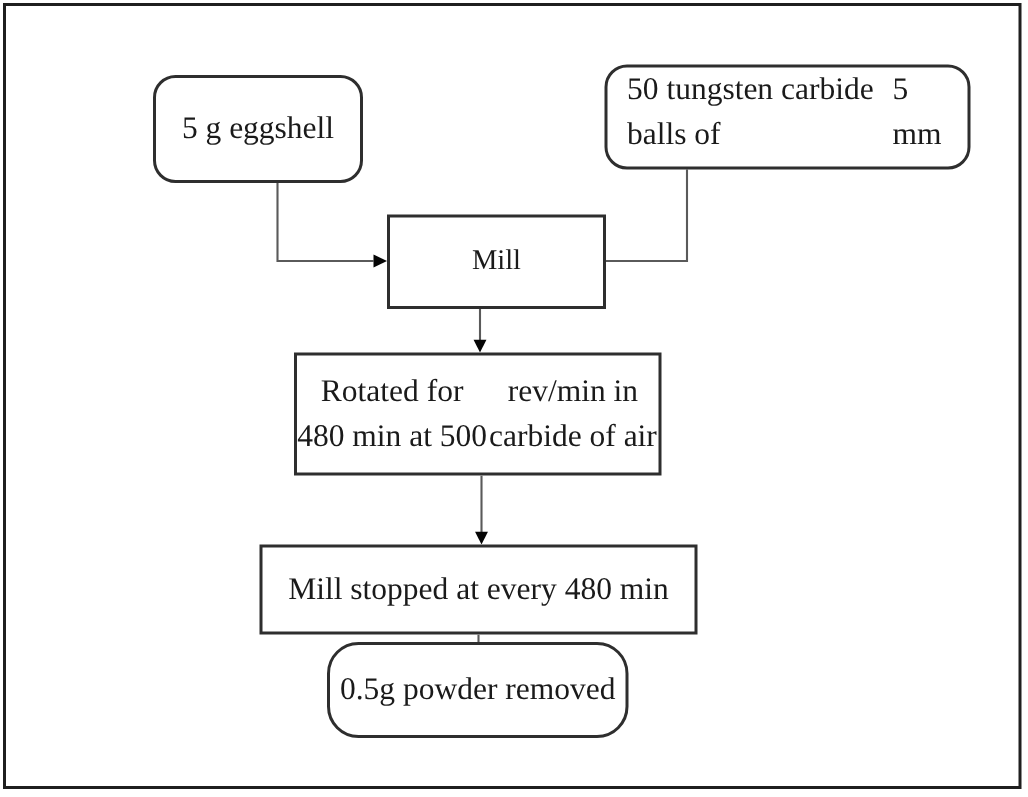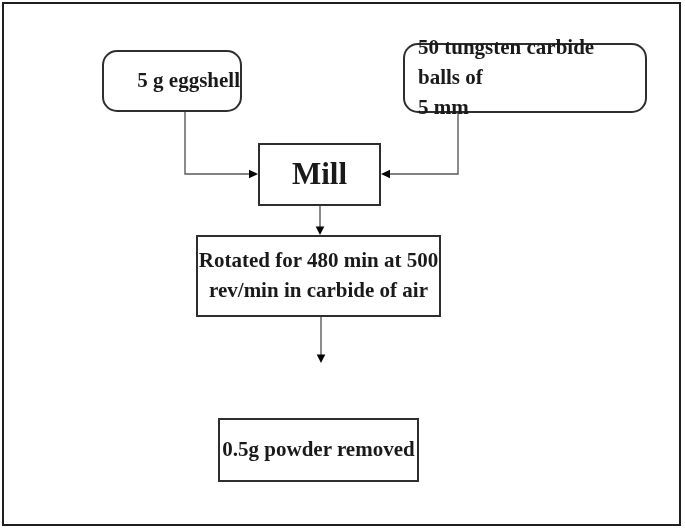--- a/index.html
+++ b/index.html
@@ -17,36 +17,35 @@
     position: absolute;
     left: 2px; top: 2px; right: 4px; bottom: 5px;
     border: 2px solid #1f1f1f;
     background: #ffffff;
   }
   .node {
     position: absolute;
     border: 2px solid #2e2e2e;
     background: #ffffff;
     display: flex;
-    flex-direction: column;
+    flex-direction: row;
     align-items: center;
     justify-content: center;
     font-size: 21px;
     line-height: 1.42;
     text-align: center;
-    font-weight: bold;
   }
   .rounded { border-radius: 15px; }
-  .node-eggshell { left: 102px; top: 50px;  width: 140px; height: 62px; align-items: flex-end; }
+  .node-eggshell { left: 102px; top: 50px;  width: 140px; height: 72px; }
   .node-balls    { left: 403px; top: 43px;  width: 244px; height: 70px;
                    align-items: flex-start; text-align: left; padding: 0 13px; }
-  .node-mill     { left: 258px; top: 143px; width: 123px; height: 63px; font-size: 31px; }
+  .node-mill     { left: 258px; top: 143px; width: 146px; height: 63px; font-size: 19px; }
   .node-rotated  { left: 196px; top: 235px; width: 245px; height: 82px; }
   .node-stopped  { left: 173px; top: 363px; width: 292px; height: 60px; }
-  .node-removed  { left: 218px; top: 418px; width: 201px; height: 64px; }
+  .node-removed  { left: 218px; top: 428px; width: 201px; height: 64px; border-radius: 21px; }
   .edges {
     position: absolute;
     left: 0; top: 0;
     width: 685px; height: 531px;
     pointer-events: none;
   }
   .edges path { fill: none; stroke: #5a5a5a; stroke-width: 1.4; }
   .edges polygon { fill: #050505; stroke: none; }
 </style>
 </head>
@@ -89,17 +88,20 @@
 
   <div class="node node-mill">
     <span>Mill</span>
   </div>
 
   <div class="node node-rotated">
     <span>Rotated for 480 min at 500</span>
     <span>rev/min in carbide of air</span>
   </div>
 
+  <div class="node node-stopped">
+    <span>Mill stopped at every 480 min</span>
+  </div>
 
   <div class="node node-removed">
     <span>0.5g powder removed</span>
   </div>
 </div>
 
 </body></html>

